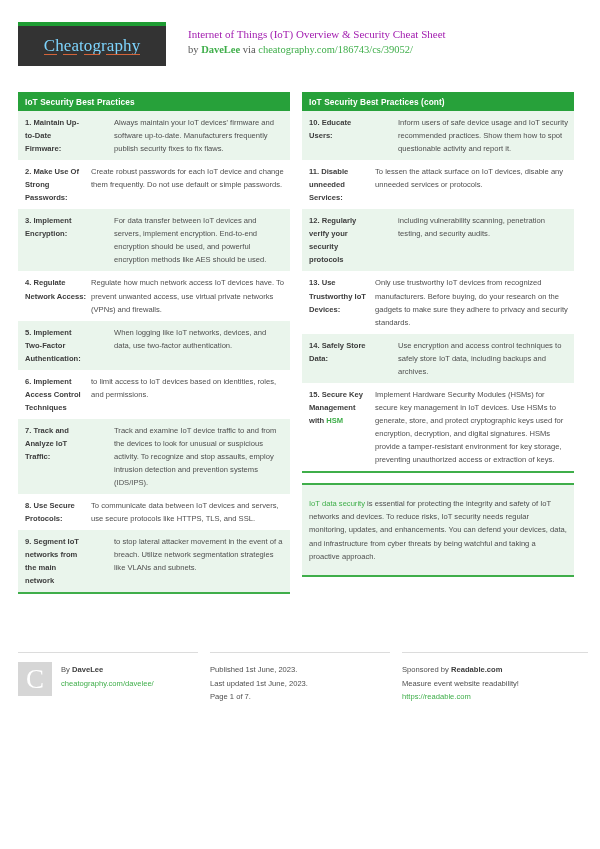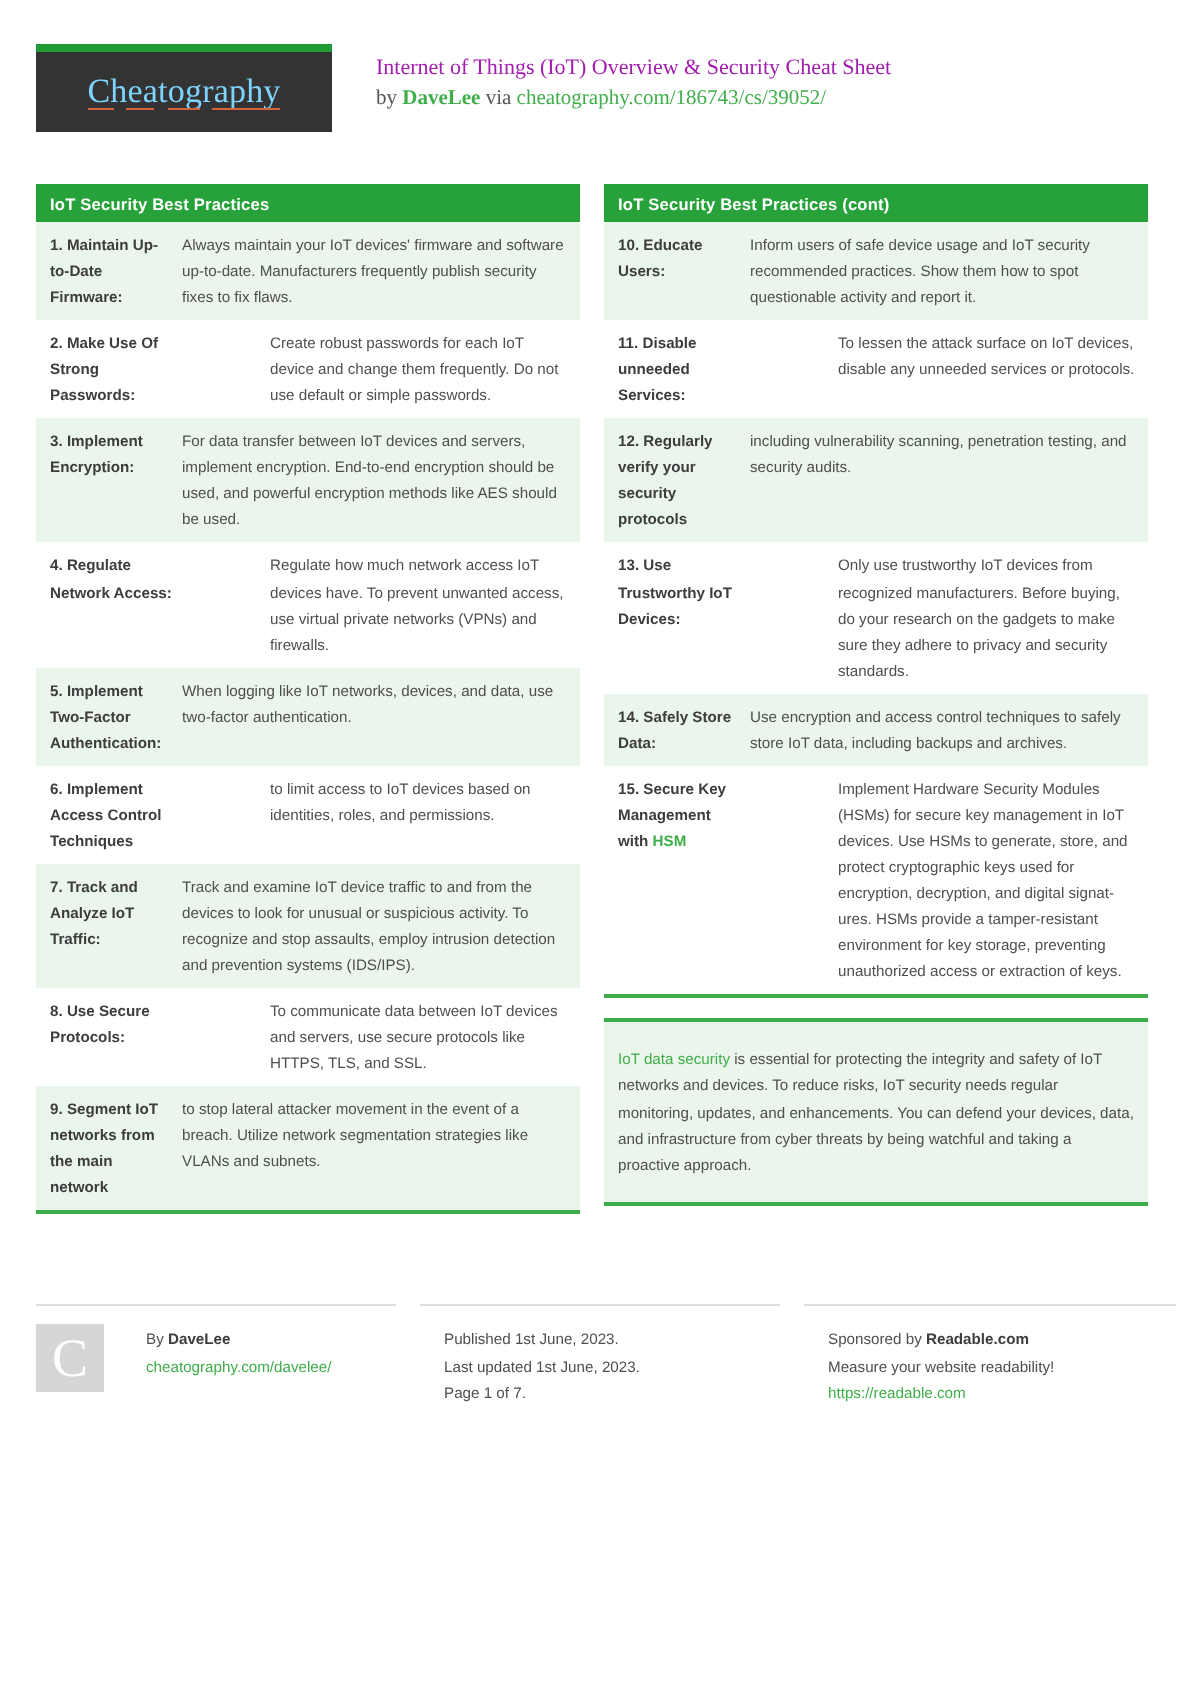--- a/index.html
+++ b/index.html
@@ -97,22 +97,22 @@
     padding: 4.5px 6px 4.5px 7px;
     letter-spacing: .1px;
   }
   .row {
     display: flex;
     align-items: flex-start;
     padding: 5px 5px 5px 7px;
     font-size: 7.6px;
     line-height: 1.72;
   }
-  .row.alt { background: #eaf5ec; }
-  .row.plain { background: #ffffff; gap: 44px; }
+  .row.alt { background: #eaf5ec; gap: 23px; }
+  .row.plain { background: #ffffff; }
   .row-key {
     width: 66px;
     flex: 0 0 66px;
     font-weight: bold;
     color: #3d3d3d;
     padding-right: 5px;
   }
   .row-val {
     flex: 1;
     color: #4f4f4f;
@@ -155,21 +155,21 @@
     width: 34px; height: 34px;
     flex: 0 0 34px;
     background: #d6d6d6;
     color: #ffffff;
     font-family: "Liberation Serif", serif;
     font-size: 27px;
     line-height: 34px;
     text-align: center;
     margin-right: 9px;
   }
-  .fmeta { padding-top: 1px; margin-left: 12px; }
+  .fmeta { padding-top: 1px; }
   .fmeta .b { font-weight: bold; color: #3d3d3d; }
   .fmeta .grn { color: #3fae4a; }
   .fmeta div { white-space: nowrap; }
 </style>
 </head>
 <body>
 
 <div class="page">
 
   <div class="header">
@@ -279,19 +279,19 @@
       <div class="fmeta">
         <div>Published 1st June, 2023.</div>
         <div>Last updated 1st June, 2023.</div>
         <div>Page 1 of 7.</div>
       </div>
     </div>
 
     <div class="fcol wide">
       <div class="fmeta">
         <div><span>Sponsored by </span><span class="b">Readable.com</span></div>
-        <div>Measure your website readability!</div>
+        <div>Measure event website readability!</div>
         <div class="grn">https://readable.com</div>
       </div>
     </div>
   </div>
 
 </div>
 
 </body></html>

